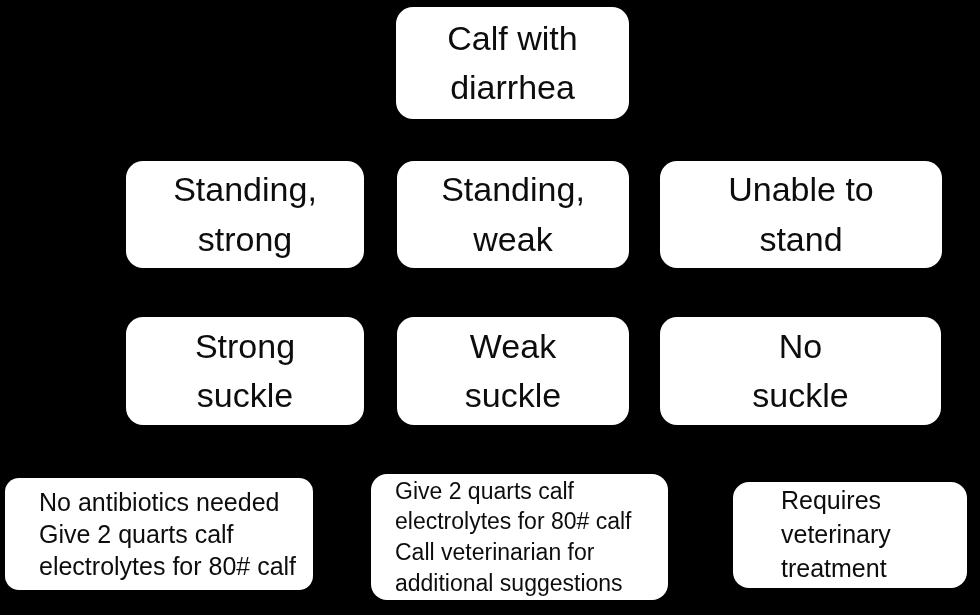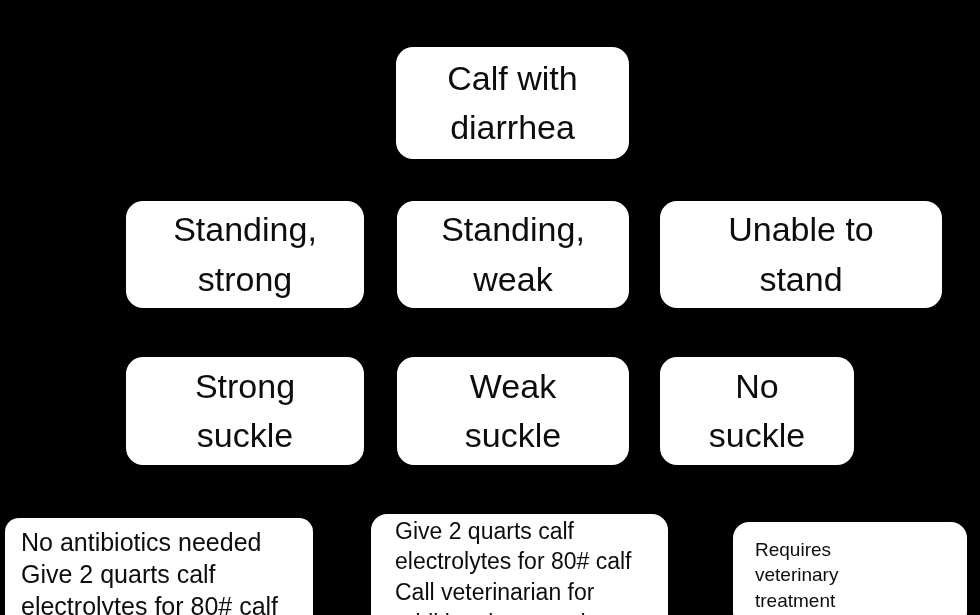--- a/index.html
+++ b/index.html
@@ -11,21 +11,20 @@
     height: 615px;
     background: #000000;
     position: relative;
     overflow: hidden;
     font-family: "Liberation Sans", sans-serif;
   }
   .canvas {
     position: absolute;
     inset: 0;
     background: #000000;
-    margin-top: 40px;
   }
   .node {
     position: absolute;
     background: #ffffff;
     color: #0d0d0d;
     border-radius: 17px;
     display: flex;
     align-items: center;
     justify-content: center;
     text-align: center;
@@ -36,32 +35,32 @@
   }
   
   .n-root   { left: 396px; top: 7px;   width: 233px; height: 112px; }
   
   .n-cond-0 { left: 126px; top: 161px; width: 238px; height: 107px; }
   .n-cond-1 { left: 397px; top: 161px; width: 232px; height: 107px; }
   .n-cond-2 { left: 660px; top: 161px; width: 282px; height: 107px; }
   
   .n-suck-0 { left: 126px; top: 317px; width: 238px; height: 108px; }
   .n-suck-1 { left: 397px; top: 317px; width: 232px; height: 108px; }
-  .n-suck-2 { left: 660px; top: 317px; width: 194px; height: 108px; }
+  .n-suck-2 { left: 660px; top: 317px; width: 281px; height: 108px; }
   
   .n-treat {
     justify-content: flex-start;
     text-align: left;
   }
   .n-treat-0 { left: 5px;   top: 478px; width: 308px; height: 112px;
-               font-size: 25px; line-height: 1.28; padding-left: 16px; border-radius: 14px; }
+               font-size: 25px; line-height: 1.28; padding-left: 34px; border-radius: 14px; }
   .n-treat-1 { left: 371px; top: 474px; width: 297px; height: 126px;
                font-size: 23px; line-height: 1.33; padding-left: 24px; border-radius: 16px; }
   .n-treat-2 { left: 733px; top: 482px; width: 234px; height: 106px;
-               font-size: 19px; line-height: 1.35; padding-left: 22px; border-radius: 16px; }
+               font-size: 25px; line-height: 1.35; padding-left: 48px; border-radius: 16px; }
 </style>
 </head>
 <body>
 
 <div class="canvas">
 
   <div class="node n-root">Calf with
 diarrhea</div>
 
   <div class="node n-cond-0">Standing,

